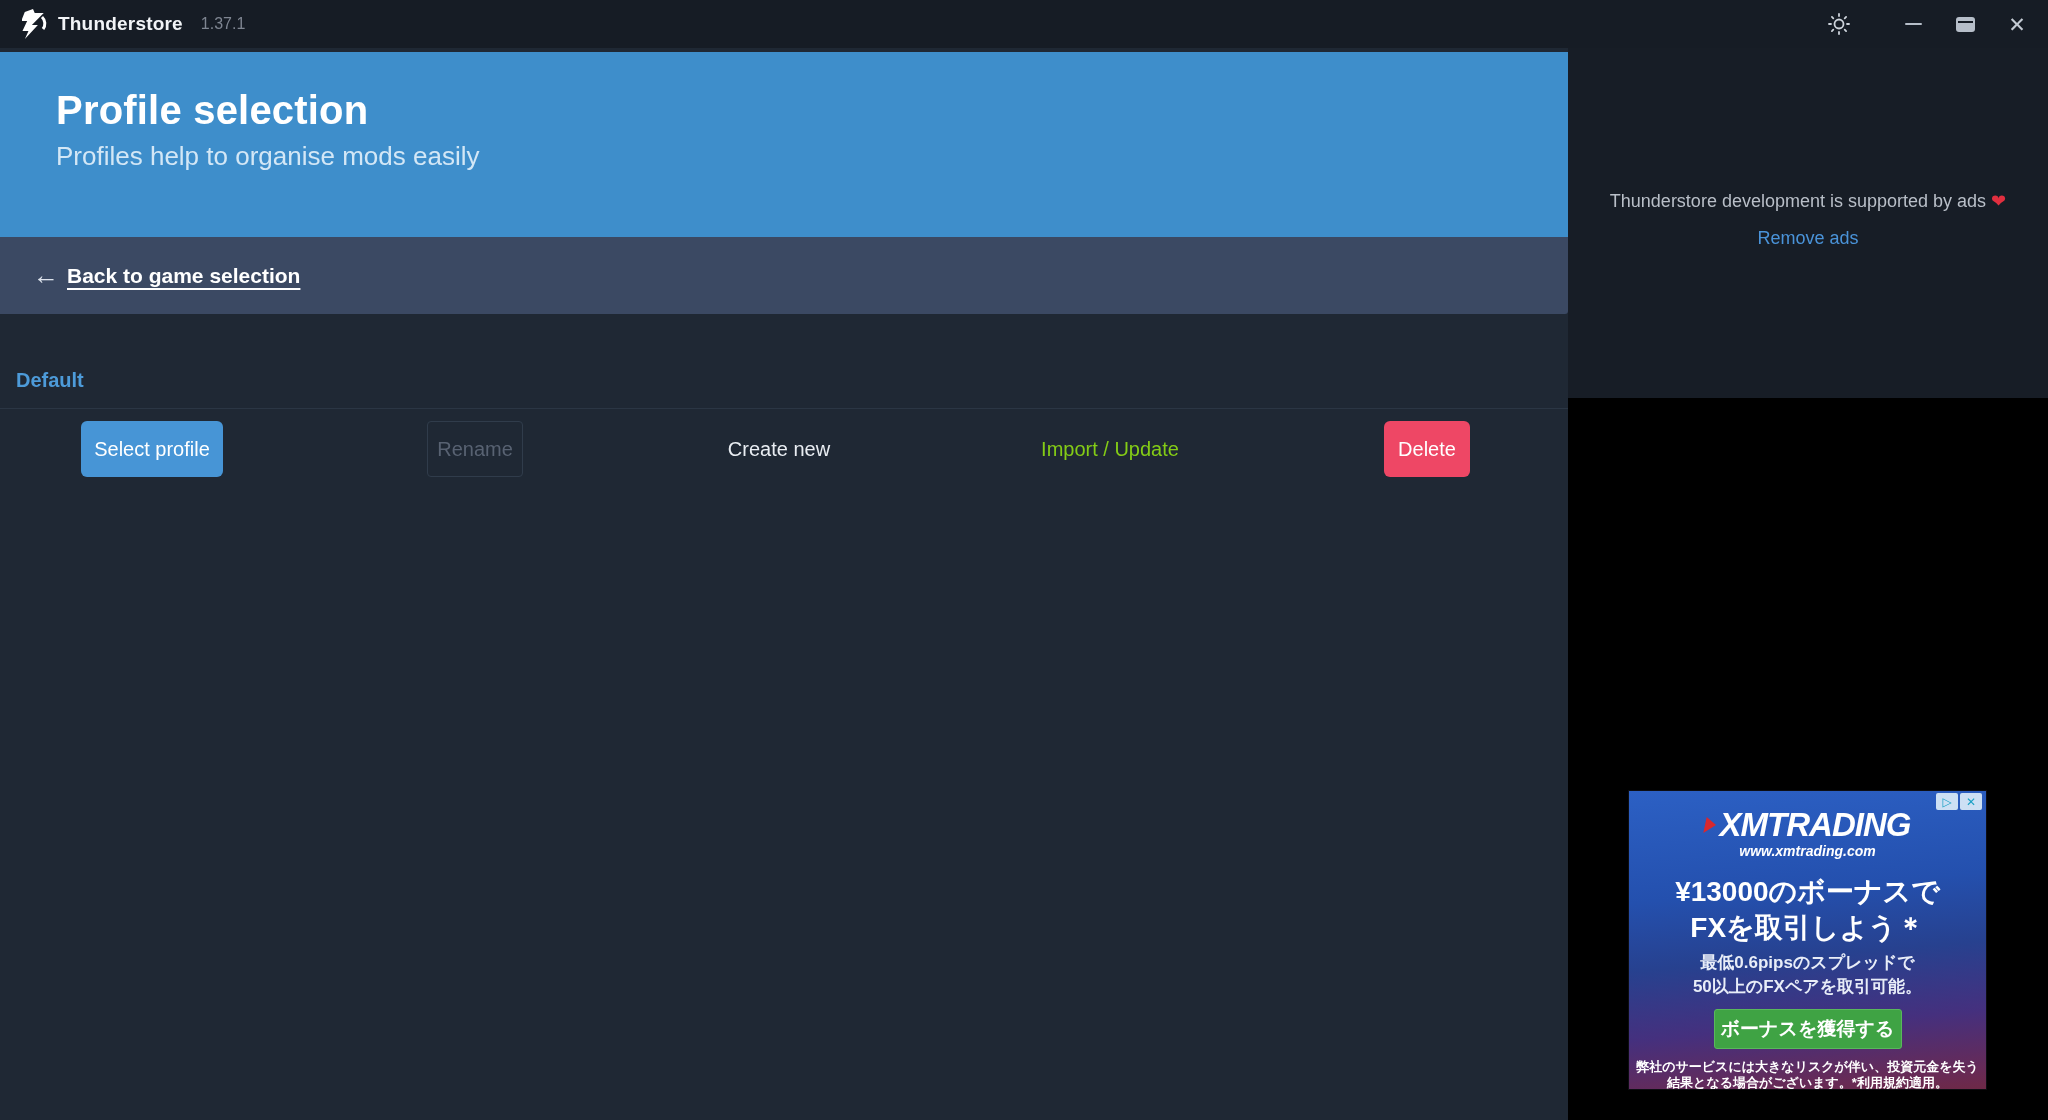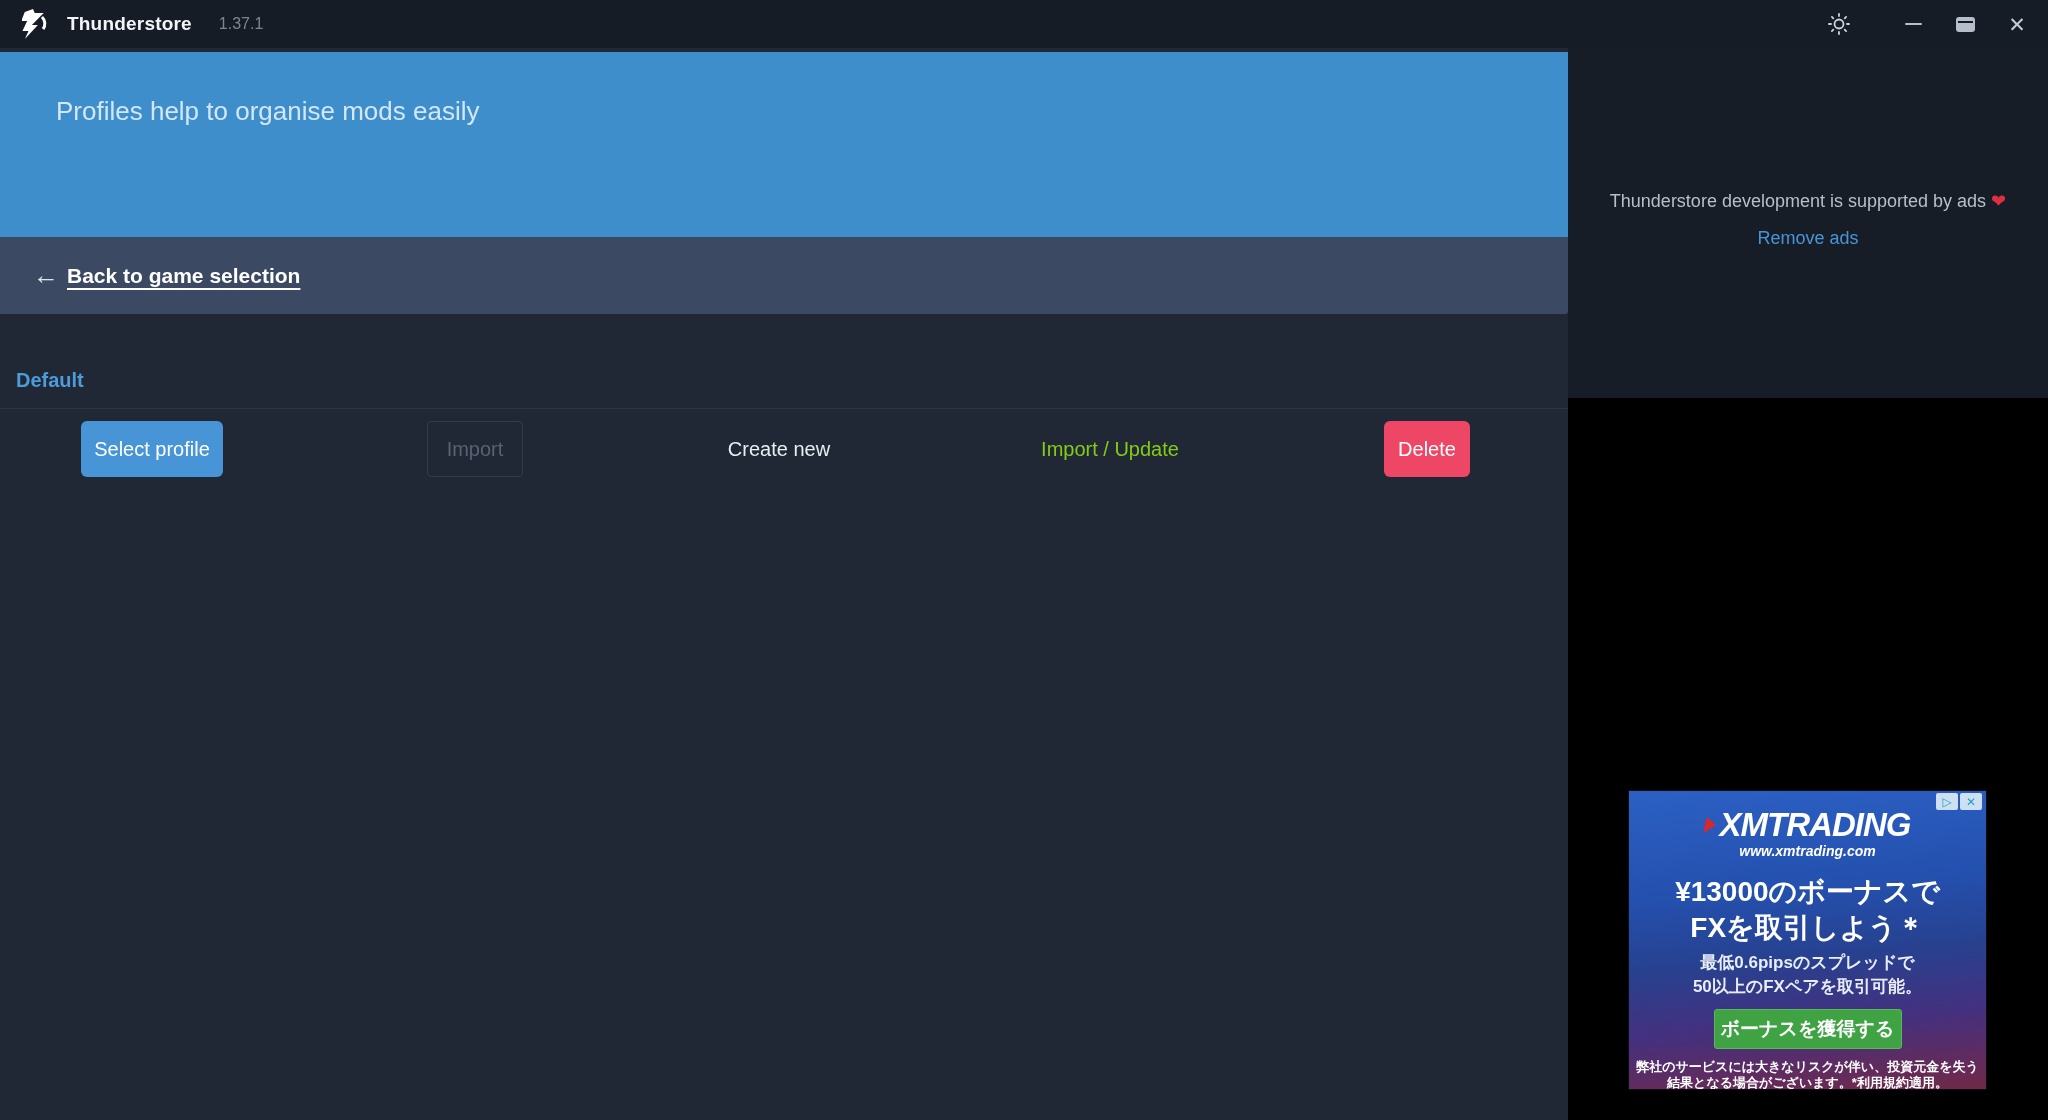--- a/index.html
+++ b/index.html
@@ -2,21 +2,21 @@
 <html><head>
 <meta charset="utf-8">
 <style>
   * { margin:0; padding:0; box-sizing:border-box; }
   html,body { width:2048px; height:1120px; overflow:hidden; background:#000;
     font-family:"Liberation Sans","DejaVu Sans",sans-serif; }
   .app { width:2048px; height:1120px; display:flex; flex-direction:column; }
 
   
   .titlebar { height:48px; background:#161c25; display:flex; align-items:center; flex:0 0 48px; }
-  .tb-left { display:flex; align-items:center; padding-left:22px; gap:19px; }
+  .tb-left { display:flex; align-items:center; padding-left:22px; gap:10px; }
   .tb-logo { width:26px; height:30px; display:block; }
   .tb-name { color:#f2f4f7; font-size:19px; font-weight:bold; letter-spacing:.2px; }
   .tb-version { color:#7e8schwarz591; color:#7e8591; font-size:16px; margin-left:8px; }
   .tb-right { margin-left:auto; display:flex; align-items:center; padding-right:16px; }
   .win-btn { width:30px; height:48px; display:flex; align-items:center; justify-content:center;
     margin-left:22px; cursor:pointer; }
   .win-btn.sun { margin-right:22px; }
   .min-glyph { width:17px; height:2px; background:#b6bec9; border-radius:1px; }
   .max-glyph { width:19px; height:15px; background:#b6bec9; border-radius:3px; position:relative; }
   .max-glyph span { position:absolute; left:2px; right:2px; top:4px; height:2px; background:#161c25; display:block; }
@@ -122,34 +122,35 @@
         <span class="close-glyph">✕</span>
       </div>
     </div>
   </div>
 
   <div class="content">
 
     <div class="main">
 
       <div class="blue-header">
+        <h1>Profile selection</h1>
         <p>Profiles help to organise mods easily</p>
       </div>
 
       <div class="back-bar">
         <span class="back-arrow">←</span>
         <span class="back-link">Back to game selection</span>
       </div>
 
       <div class="profile-name">Default</div>
       <div class="divider"></div>
 
       <div class="button-row">
         <button class="btn btn-primary">Select profile</button>
-        <button class="btn btn-disabled">Import</button>
+        <button class="btn btn-disabled">Rename</button>
         <button class="btn btn-text1">Create new</button>
         <button class="btn btn-text2">Import / Update</button>
         <button class="btn btn-danger">Delete</button>
       </div>
     </div>
 
     <div class="sidebar">
       <div class="sidebar-top">
         <div class="ads-notice">
           <span>Thunderstore development is supported by ads</span>

